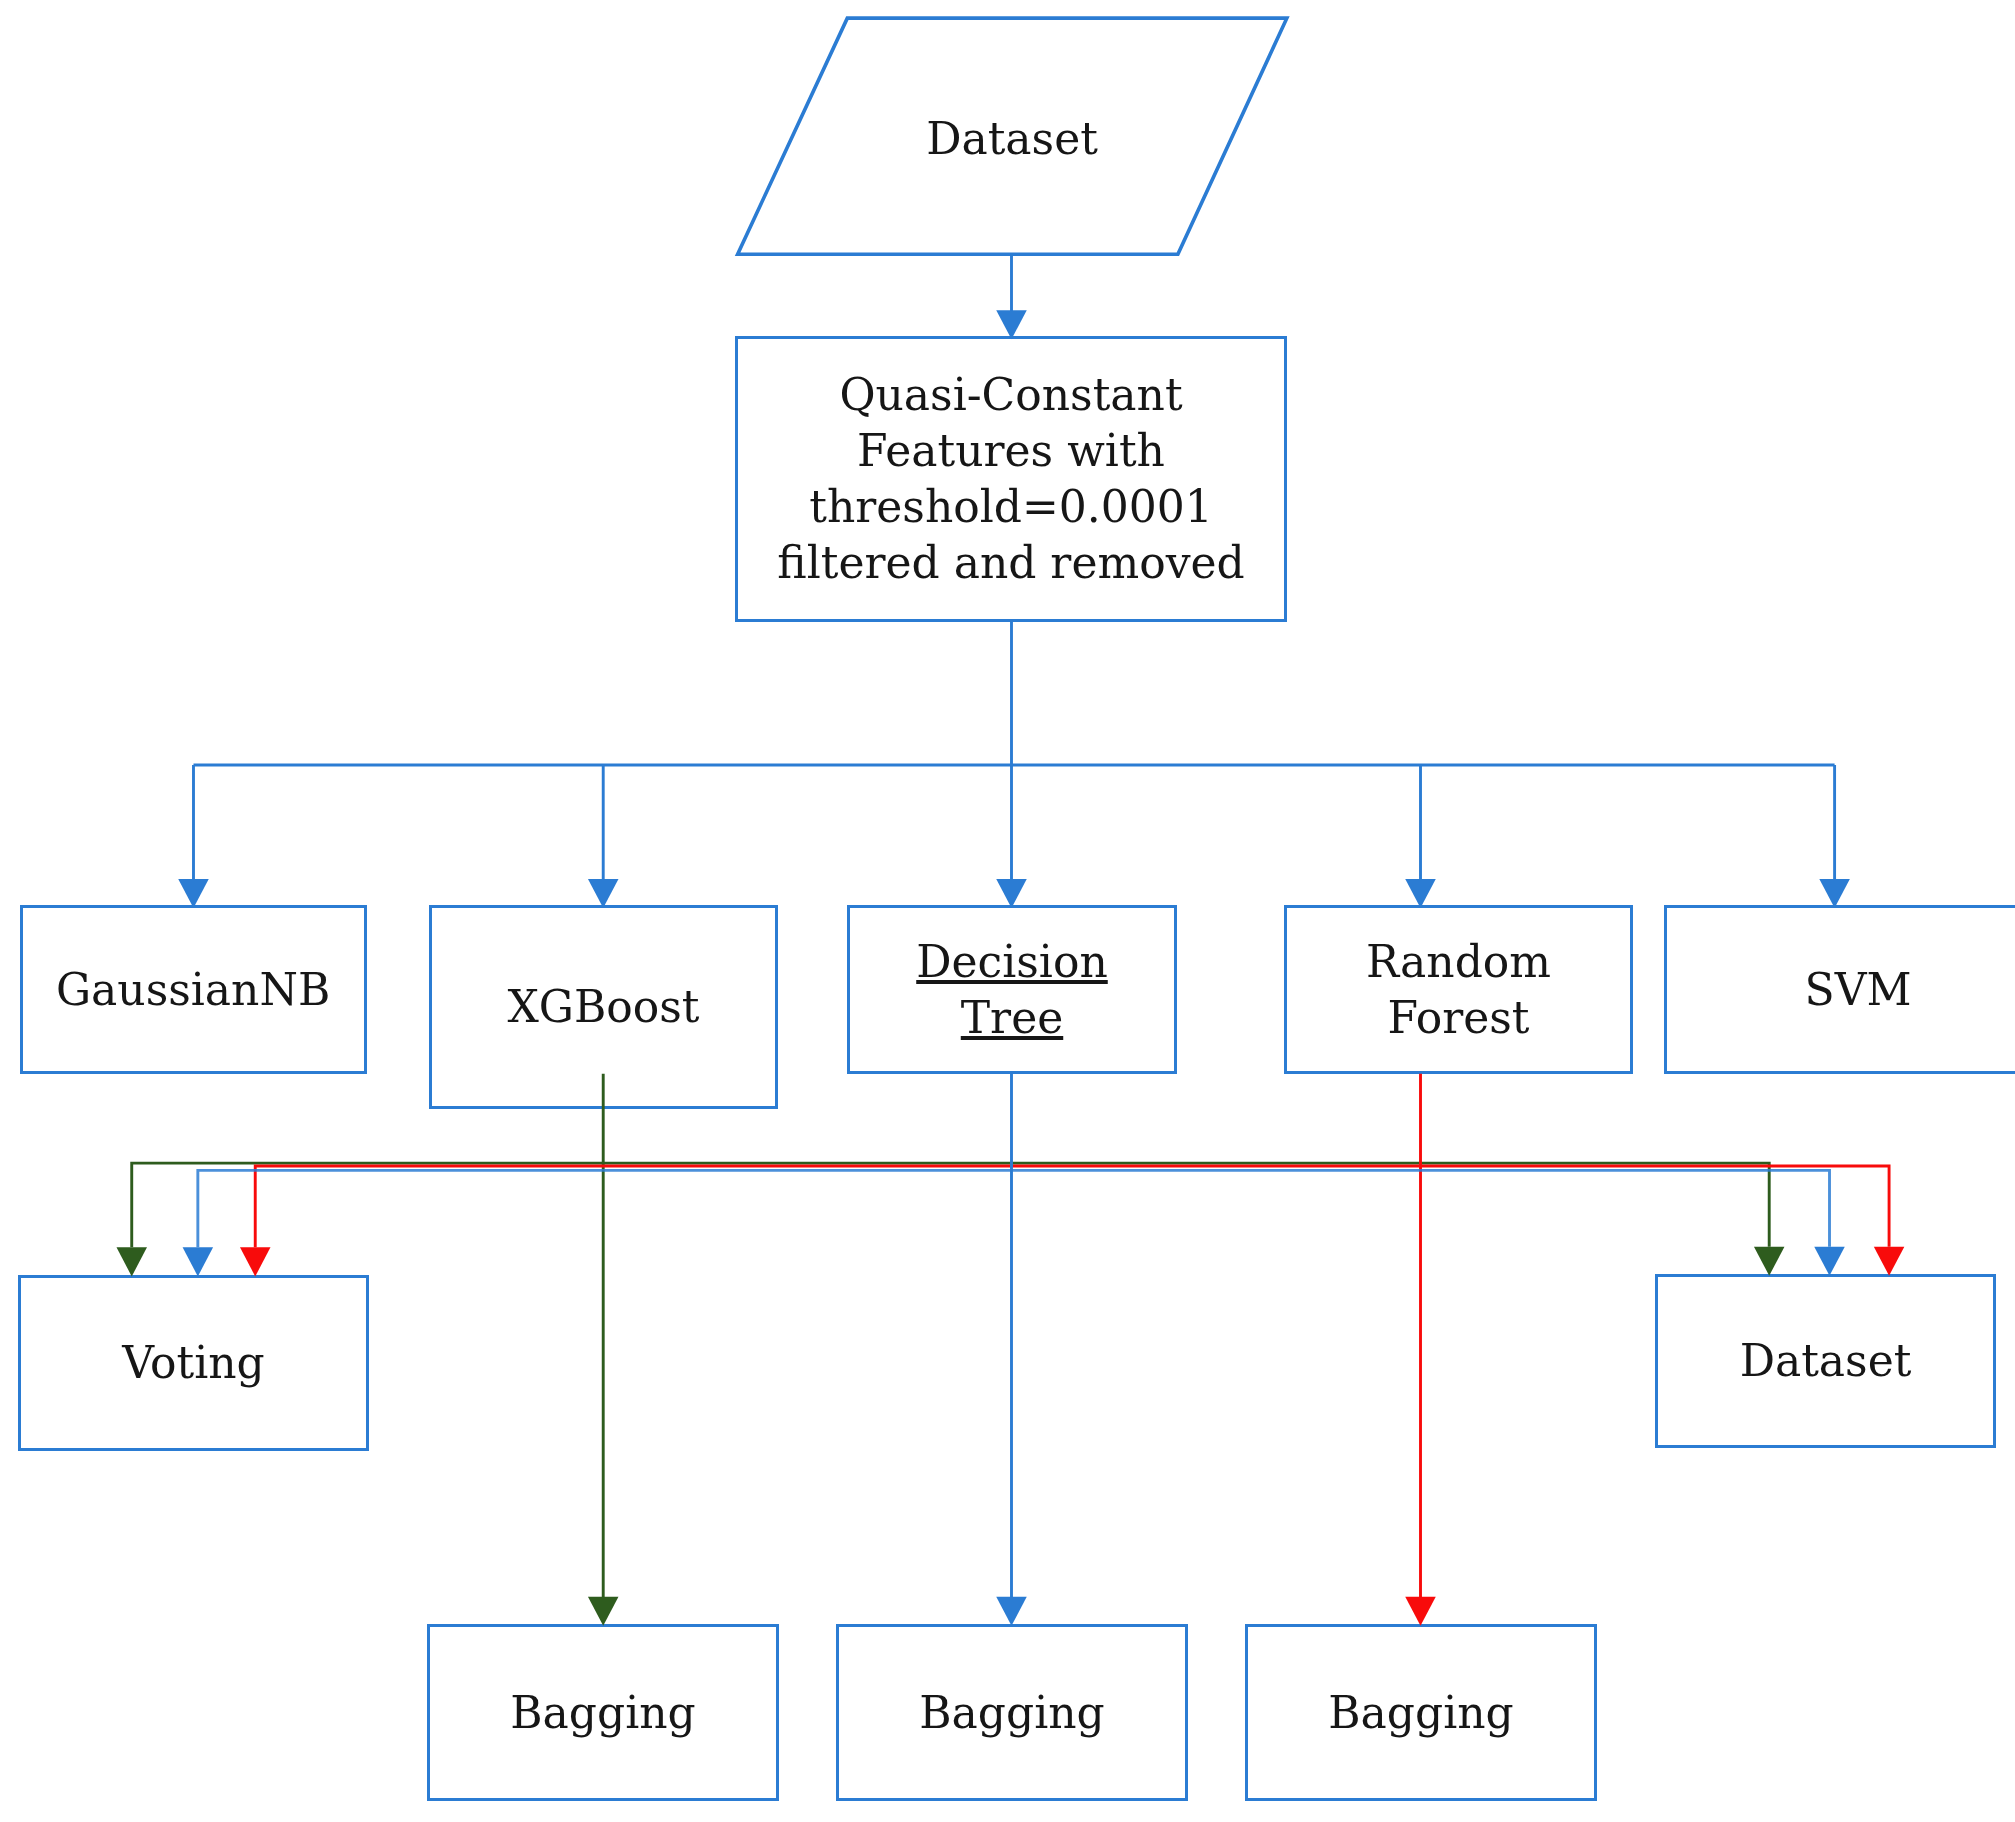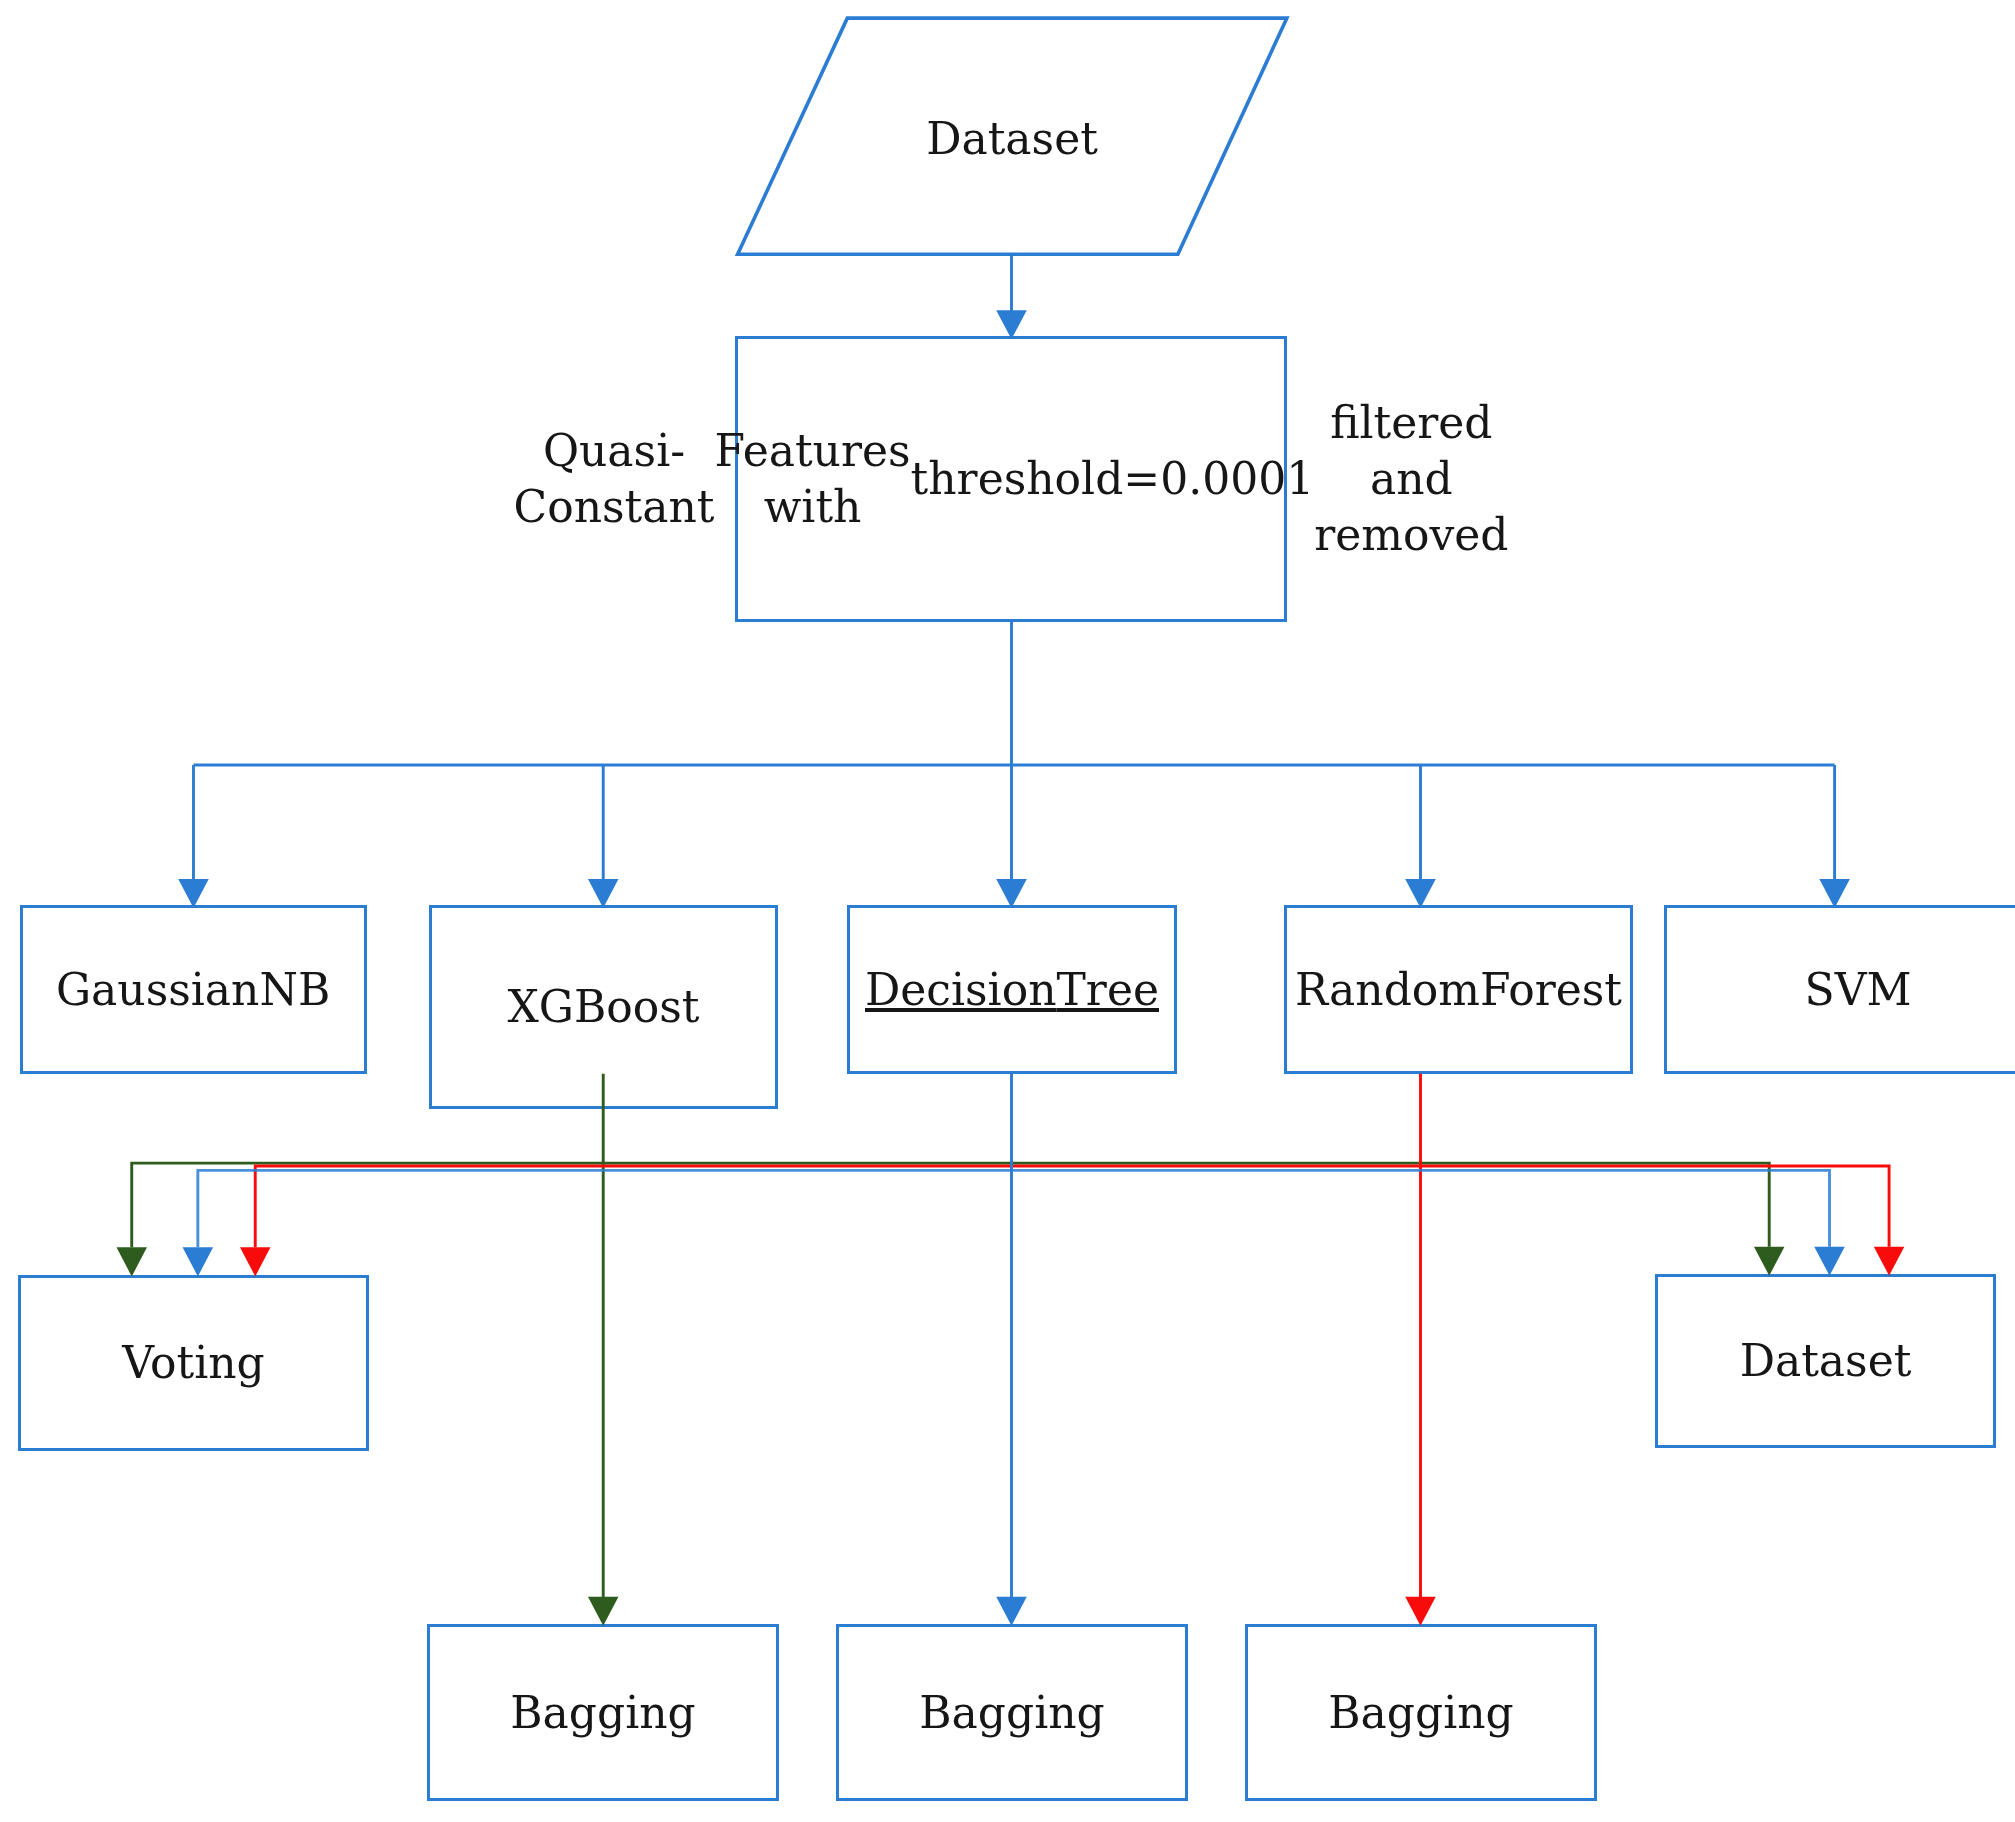--- a/index.html
+++ b/index.html
@@ -18,21 +18,21 @@
     font-family:"DejaVu Serif","Liberation Serif",serif;
     color:var(--text);
     overflow:hidden;
   }
   .node{
     position:absolute;
     box-sizing:border-box;
     border:3.6px solid var(--blue);
     background:#fff;
     display:flex;
-    flex-direction:row;
+    flex-direction:column;
     align-items:center;
     justify-content:center;
     text-align:center;
     font-size:44px;
     line-height:56px;
     z-index:2;
   }
   .plain-label{
     position:absolute;
     display:flex;

